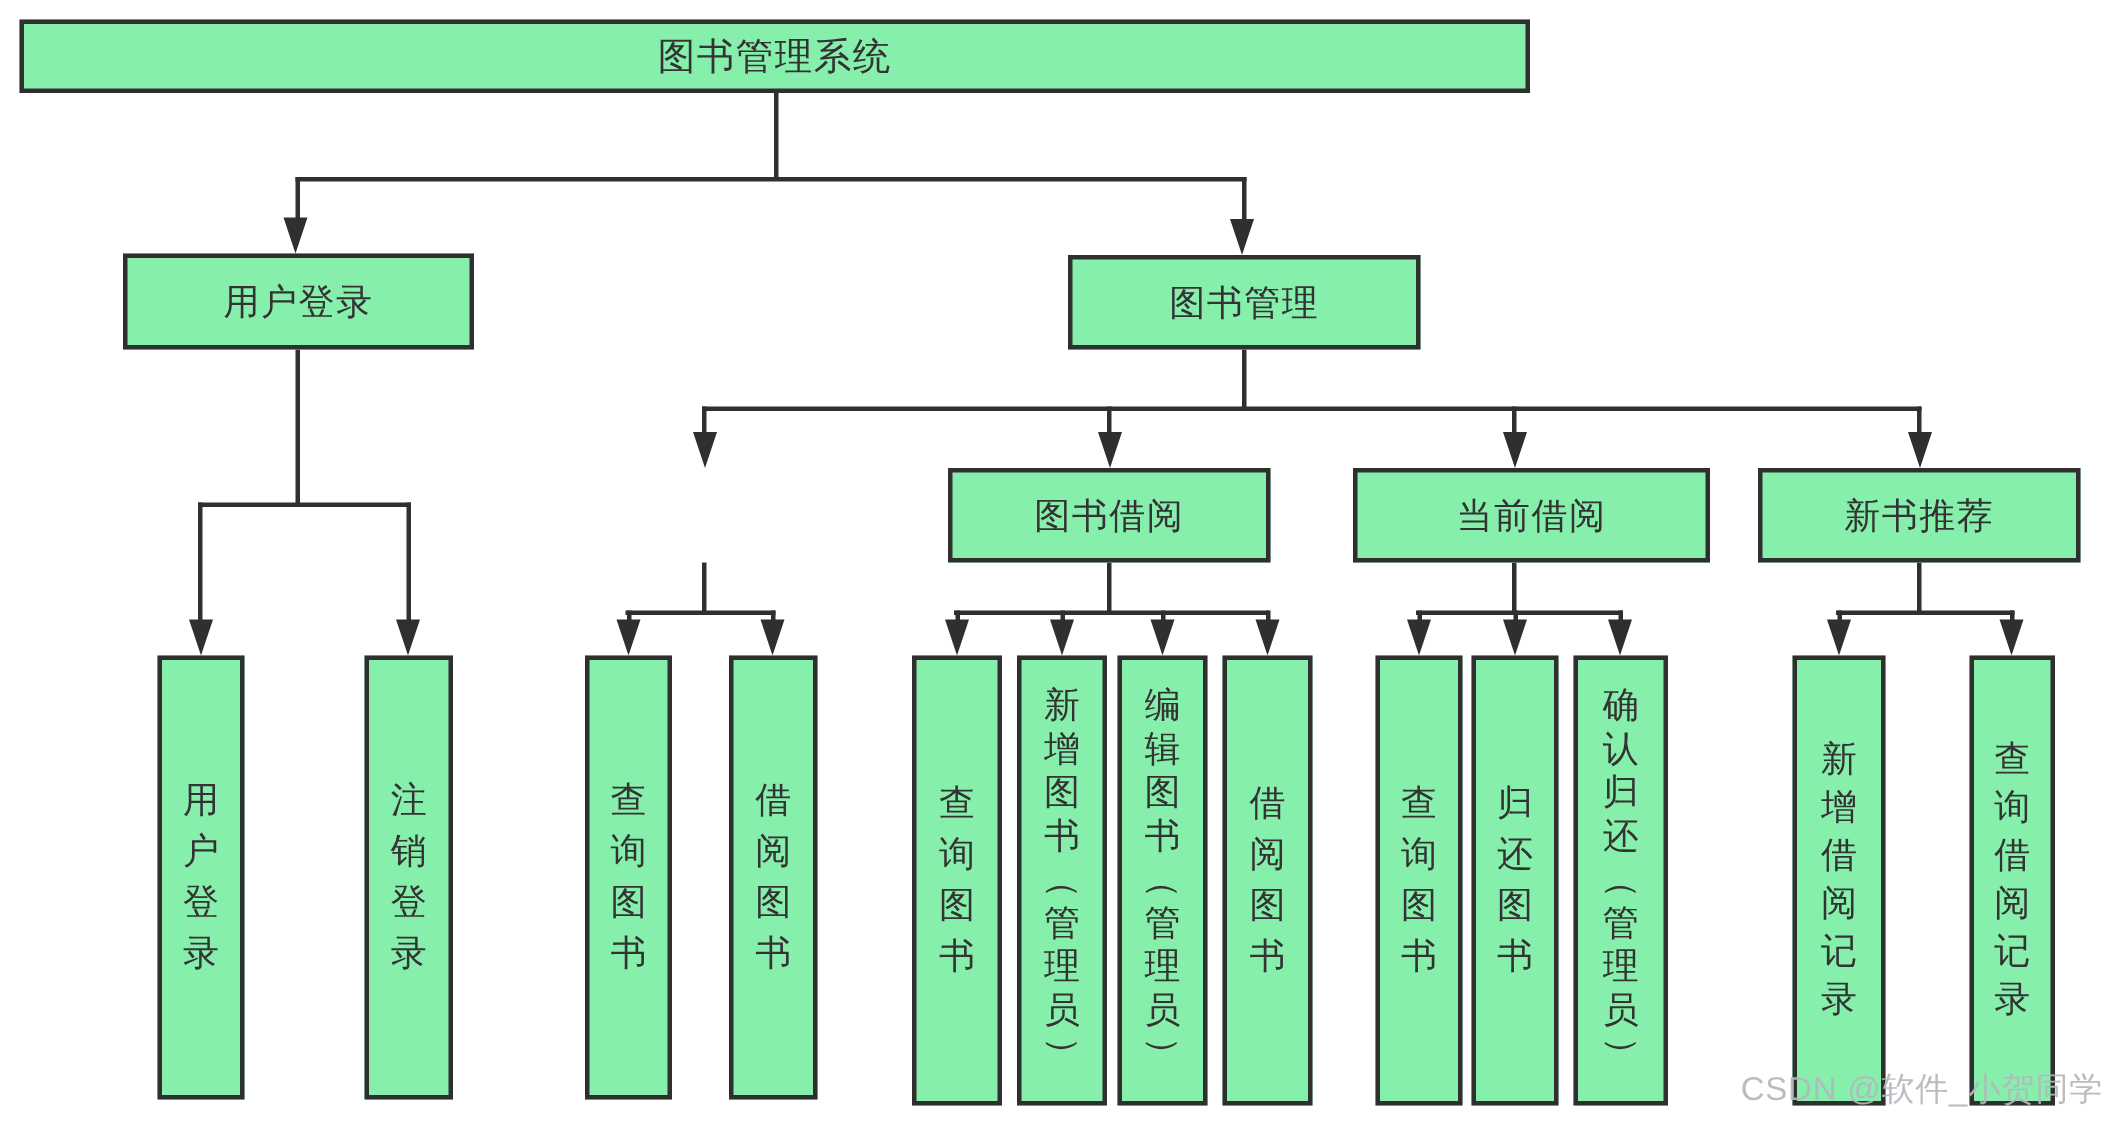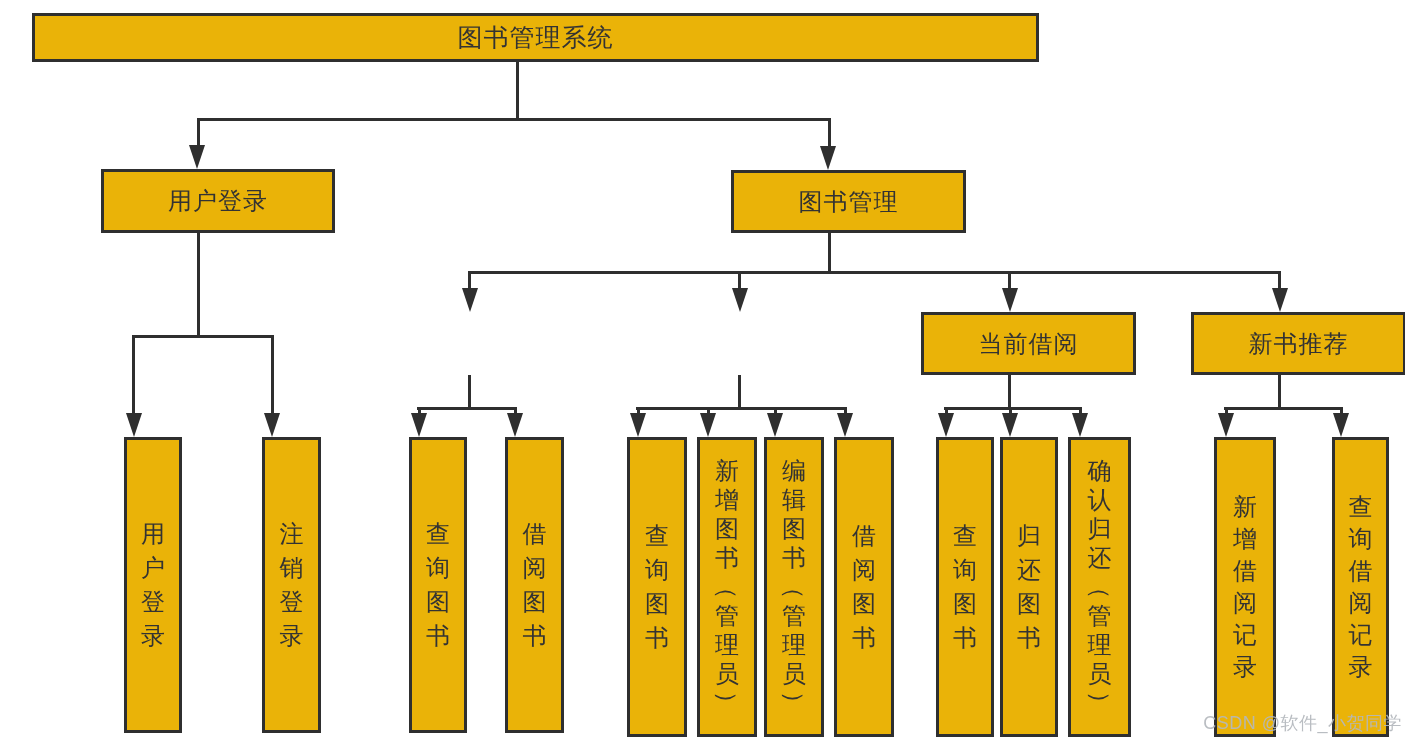--- a/index.html
+++ b/index.html
@@ -5,40 +5,40 @@
   html,body { margin:0; padding:0; background:#ffffff; }
   #canvas {
     position:relative; width:1405px; height:747px; overflow:hidden;
     background:var(--bg,#ffffff);
     font-family:"Liberation Sans","DejaVu Sans",sans-serif;
     color:var(--text,#333333);
   }
   .node {
     position:absolute; box-sizing:border-box;
     border:3px solid var(--line,#2f2f2f);
-    background:#eab308;
+    background:#86efac;
     display:flex; align-items:center; justify-content:center;
     font-size:24px; color:var(--text,#333333);
-    letter-spacing:1px; z-index:2;margin-left:19px;
+    letter-spacing:1px; z-index:2;
   }
   .node.root { font-size:25px; }
   .vbox { flex-direction:column; letter-spacing:0; }
   .ch { display:block; line-height:1; }
   .ch.rot { transform:rotate(90deg); }
   .v { position:absolute; width:3px; background:var(--line,#2f2f2f); z-index:1; }
   .h { position:absolute; height:3px; background:var(--line,#2f2f2f); z-index:1; }
   .arrow {
     position:absolute; width:0; height:0; z-index:1;
     border-left:8px solid transparent;
     border-right:8px solid transparent;
     border-top:24px solid var(--line,#2f2f2f);
   }
   .watermark {
     position:absolute; top:711px; right:3px; z-index:6;
-    font-size:18px; color:var(--watermark,#b4b8bd); opacity:0.92;
+    font-size:22px; color:var(--watermark,#b4b8bd); opacity:0.92;
     letter-spacing:0.5px; white-space:nowrap;
   }
 </style>
 </head>
 <body>
 
 <div id="canvas">
 
   <div class="node root" style="left:13px;top:13px;width:1007px;height:49px">图书管理系统</div>
 
@@ -63,21 +63,22 @@
   <div class="h" style="left:468px;top:271px;width:813px"></div>
   <div class="v" style="left:468px;top:271px;height:22px"></div>
   <div class="arrow" style="left:462px;top:288px"></div>
   <div class="v" style="left:738px;top:271px;height:22px"></div>
   <div class="arrow" style="left:732px;top:288px"></div>
   <div class="v" style="left:1008px;top:271px;height:22px"></div>
   <div class="arrow" style="left:1002px;top:288px"></div>
   <div class="v" style="left:1278px;top:271px;height:22px"></div>
   <div class="arrow" style="left:1272px;top:288px"></div>
 
-  <div class="node" style="left:902px;top:312px;width:215px;height:63px">当前借阅</div>
+  <div class="node" style="left:632px;top:312px;width:215px;height:63px">图书借阅</div>
+  <div class="node" style="left:902px;top:312px;width:238px;height:63px">当前借阅</div>
   <div class="node" style="left:1172px;top:312px;width:215px;height:63px">新书推荐</div>
 
   <div class="v" style="left:468px;top:375px;height:34px"></div>
   <div class="v" style="left:738px;top:375px;height:34px"></div>
   <div class="v" style="left:1008px;top:375px;height:34px"></div>
   <div class="v" style="left:1278px;top:375px;height:34px"></div>
 
   <div class="h" style="left:417px;top:407px;width:100px"></div>
   <div class="h" style="left:636px;top:407px;width:210px"></div>
   <div class="h" style="left:944px;top:407px;width:138px"></div>

